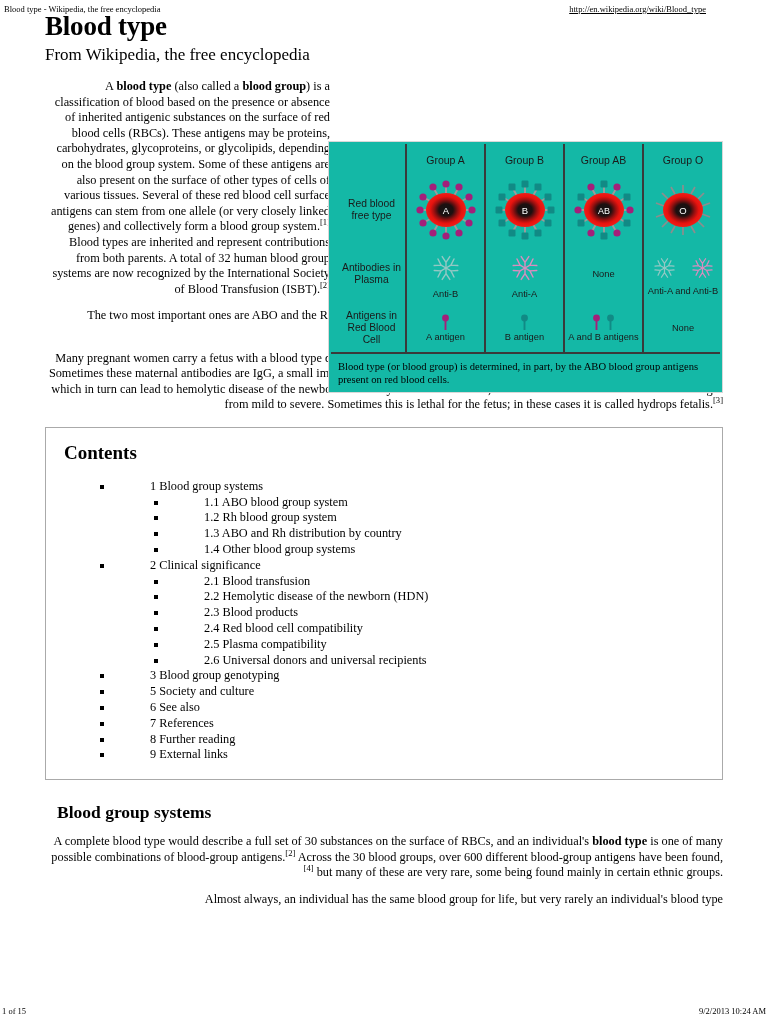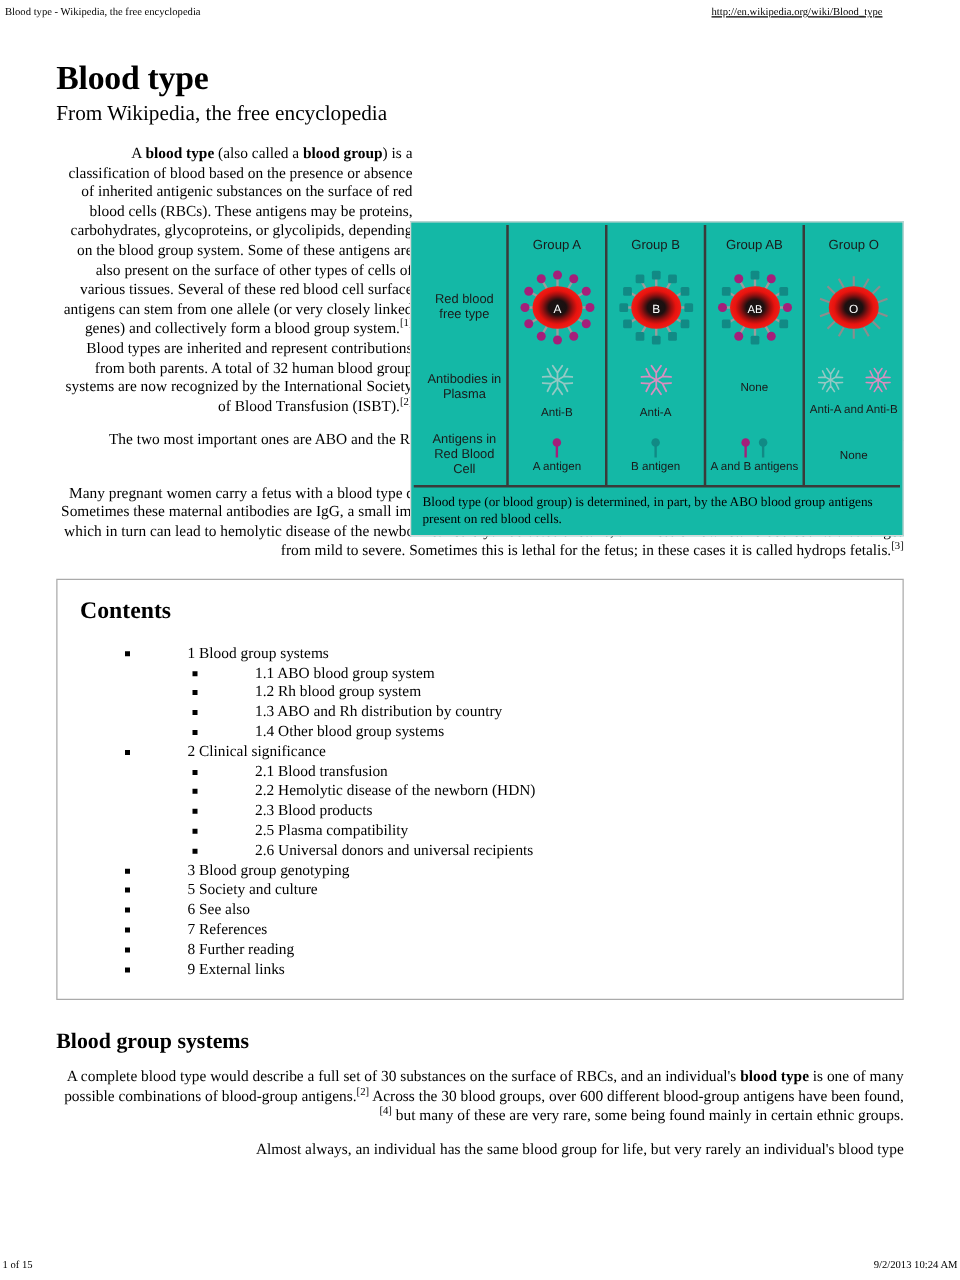--- a/index.html
+++ b/index.html
@@ -57,42 +57,42 @@
   .print-footer .pf-right {
     position: absolute;
     right: 2px;
     top: 0;
   }
 
   
   .page {
     position: absolute;
     left: 45px;
-    top: 48px;
+    top: 12px;
     width: 678px;
   }
 
   h1.article-title {
     font-family: "Liberation Serif", "DejaVu Serif", serif;
     font-size: 27px;
     font-weight: bold;
     margin: 0 0 3px 0;
     letter-spacing: -0.2px;
     line-height: 1.1;
   }
   .subtitle {
     font-size: 17px;
     margin: 0 0 14px 0;
     line-height: 1.2;
   }
 
   h2.section-head {
     font-size: 17.5px;
     font-weight: bold;
-    margin: 0 0 11px 0;
+    margin: 0 0 11px 12px;
     line-height: 1.2;
   }
 
   p.body-text {
     font-size: 12.3px;
     line-height: 15.6px;
     margin: 0 0 11px 0;
     text-align: right;
   }
   p.body-text.narrow {
@@ -635,20 +635,21 @@
           <li><span class="bullet"></span><span class="toc-txt">1.2 Rh blood group system</span></li>
           <li><span class="bullet"></span><span class="toc-txt">1.3 ABO and Rh distribution by country</span></li>
           <li><span class="bullet"></span><span class="toc-txt">1.4 Other blood group systems</span></li>
         </ul>
       </li>
       <li><span class="bullet"></span><span class="toc-txt">2 Clinical significance</span>
         <ul>
           <li><span class="bullet"></span><span class="toc-txt">2.1 Blood transfusion</span></li>
           <li><span class="bullet"></span><span class="toc-txt">2.2 Hemolytic disease of the newborn (HDN)</span></li>
           <li><span class="bullet"></span><span class="toc-txt">2.3 Blood products</span></li>
+          <li><span class="bullet"></span><span class="toc-txt">2.4 Red blood cell compatibility</span></li>
           <li><span class="bullet"></span><span class="toc-txt">2.5 Plasma compatibility</span></li>
           <li><span class="bullet"></span><span class="toc-txt">2.6 Universal donors and universal recipients</span></li>
         </ul>
       </li>
       <li><span class="bullet"></span><span class="toc-txt">3 Blood group genotyping</span></li>
       <li><span class="bullet"></span><span class="toc-txt">5 Society and culture</span></li>
       <li><span class="bullet"></span><span class="toc-txt">6 See also</span></li>
       <li><span class="bullet"></span><span class="toc-txt">7 References</span></li>
       <li><span class="bullet"></span><span class="toc-txt">8 Further reading</span></li>
       <li><span class="bullet"></span><span class="toc-txt">9 External links</span></li>

